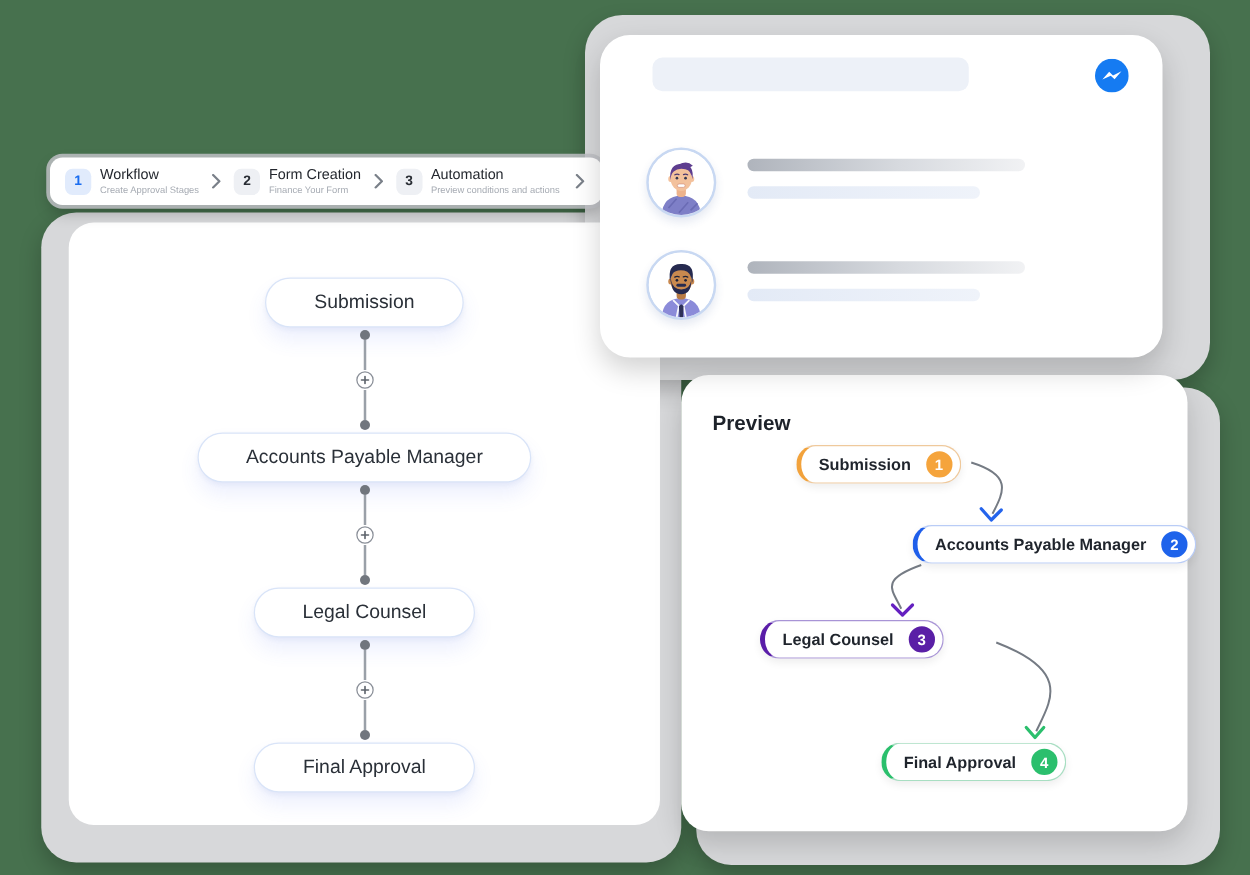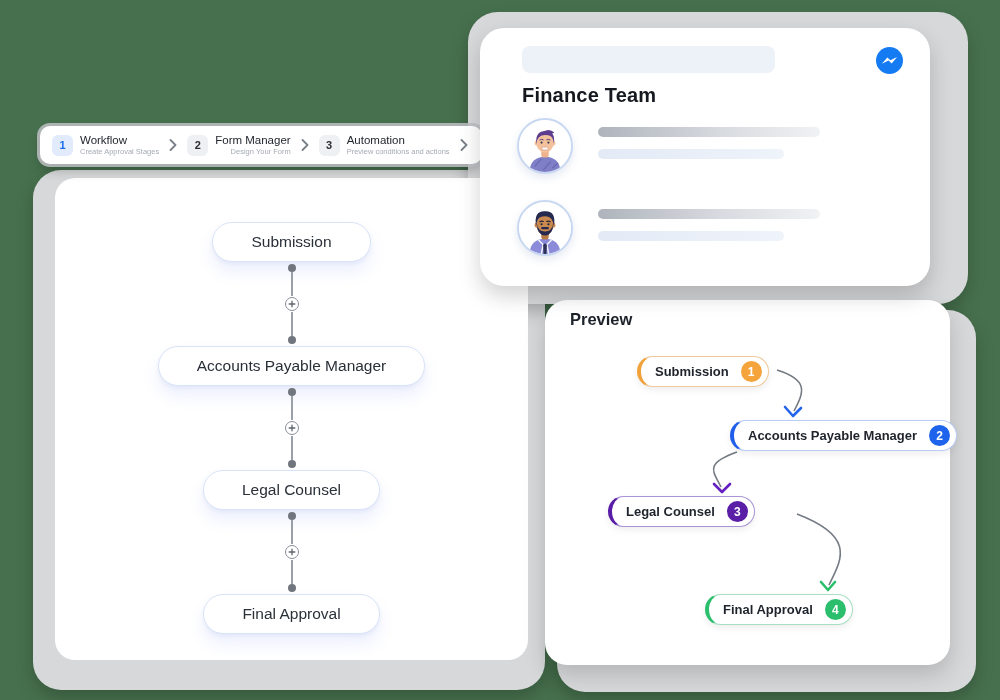--- a/index.html
+++ b/index.html
@@ -17,21 +17,21 @@
   .stepper { position:absolute; left:40px; top:126px; width:442px; height:38px;
              background:#fff; border-radius:10px; display:flex; align-items:center;
              padding:0 12px; z-index:3;
              box-shadow:0 0 0 3px rgba(190,192,196,.85), 0 6px 12px rgba(0,0,0,.25); }
   .step { display:flex; align-items:center; gap:7px; }
   .step-badge { width:21px; height:21px; border-radius:6px; background:#EEF0F4;
                 color:#2A2E35; font-size:11px; font-weight:bold;
                 display:flex; align-items:center; justify-content:center; flex:none; }
   .step.active .step-badge { background:#E1EBFC; color:#1A6DF0; }
   .step-title { font-size:11.5px; font-weight:normal; color:#23272E; line-height:12px; white-space:nowrap; }
-  .step-sub   { font-size:7.5px; color:#A6ABB3; line-height:9px; white-space:nowrap; margin-top:1px;text-align:right; }
+  .step-sub   { font-size:7.5px; color:#A6ABB3; line-height:9px; white-space:nowrap; margin-top:1px; }
   .chev { flex:none; display:flex; align-items:center; margin:0 10px; }
   .chev:last-child { margin-left:auto; margin-right:2px; }
 
   
   .wf-card { position:absolute; left:55px; top:178px; width:473px; height:482px;
              background:#fff; border-radius:20px; z-index:2;
              display:flex; flex-direction:column; align-items:center; padding-top:44px; }
   .pill { height:40px; border:1.2px solid #D9E4F8; border-radius:20px; background:#fff;
           display:flex; align-items:center; padding:0 38px; font-size:15.5px;
           font-weight:500; color:#2A3038; white-space:nowrap;
@@ -61,21 +61,21 @@
   .mlines { margin-left:25px; padding-top:9px; }
   .mline1 { width:222px; height:10px; border-radius:5px;
             background:linear-gradient(90deg,#AFB4BC,#D7DADF 55%,#F1F2F4); }
   .mline2 { width:186px; height:10px; border-radius:5px; margin-top:12px;
             background:linear-gradient(90deg,#E3EAF6,#EFF3FA); }
 
   
   .pv-card { position:absolute; left:545px; top:300px; width:405px; height:365px;
              background:#fff; border-radius:22px; z-index:4;
              box-shadow:0 10px 22px rgba(0,0,0,.16); }
-  .pv-title { position:absolute; left:25px; top:10px; font-size:16.5px; font-weight:bold; color:#1D222A; }
+  .pv-title { position:absolute; left:25px; top:30px; font-size:16.5px; font-weight:bold; color:#1D222A; }
   .pv-arrows { position:absolute; left:0; top:0; width:405px; height:365px; pointer-events:none; }
   .node { position:absolute; height:31px; background:#fff; border-radius:16px;
           display:flex; align-items:center; padding:0 6px 0 14px; gap:12px;
           font-size:13px; font-weight:bold; color:#1F242C; white-space:nowrap;
           box-shadow:0 3px 7px rgba(0,0,0,.07); }
   .node .nbadge { width:21px; height:21px; border-radius:50%; color:#fff; font-size:12px;
                   font-weight:bold; display:flex; align-items:center; justify-content:center; flex:none; }
   .node.n1 { left:92px;  top:56px;  border:1.4px solid #EFC99C; border-left:4.5px solid #F2A23B; }
   .node.n1 .nbadge { background:#F5A43C; }
   .node.n2 { left:185px; top:120px; border:1.4px solid #B9CCF6; border-left:4.5px solid #1E5EEA; }
@@ -101,22 +101,22 @@
     </span>
   </div>
   <span class="chev">
     <svg width="8" height="12" viewBox="0 0 8 12">
         <path d="M1.5 1 L6.5 6 L1.5 11" fill="none" stroke="#7A8089" stroke-width="1.8" stroke-linecap="round" stroke-linejoin="round"></path>
       </svg>
   </span>
   <div class="step">
     <span class="step-badge">2</span>
     <span>
-      <div class="step-title">Form Manager</div>
-      <div class="step-sub">Design Your Form</div>
+      <div class="step-title">Form Creation</div>
+      <div class="step-sub">Finance Your Form</div>
     </span>
   </div>
   <span class="chev">
     <svg width="8" height="12" viewBox="0 0 8 12">
         <path d="M1.5 1 L6.5 6 L1.5 11" fill="none" stroke="#7A8089" stroke-width="1.8" stroke-linecap="round" stroke-linejoin="round"></path>
       </svg>
   </span>
   <div class="step">
     <span class="step-badge">3</span>
     <span>
@@ -180,21 +180,20 @@
 <div class="team-card">
   <div class="skel-header"></div>
 
   <span class="messenger">
     <svg width="27" height="27" viewBox="0 0 30 30">
       <circle cx="15" cy="15" r="15" fill="#157BF2"></circle>
       <path d="M6.5 18.5 L12.6 11.6 L16 14.8 L23.5 11.2 L17.4 18.2 L14 15 Z" fill="#fff"></path>
     </svg>
   </span>
 
-  <div class="team-title">Finance Team</div>
 
   <div class="member-row r1">
     <span class="avatar">
       <svg width="52" height="52" viewBox="0 0 56 56">
         <circle cx="28" cy="28" r="28" fill="#fff"></circle>
         <path d="M11 56 Q12.5 39.5 28 39.5 Q43.5 39.5 45 56 Z" fill="#7E7FC7"></path>
         <path d="M17 50 L24 42 M26 54 L34 45 M36 52 L42 46" stroke="#6A6BB4" stroke-width="1.4"></path>
         <rect x="24" y="31.5" width="8" height="9" rx="3.2" fill="#EDB38C"></rect>
         <ellipse cx="18.8" cy="25" rx="2" ry="2.6" fill="#F3C19C"></ellipse>
         <ellipse cx="37.2" cy="25" rx="2" ry="2.6" fill="#F3C19C"></ellipse>

